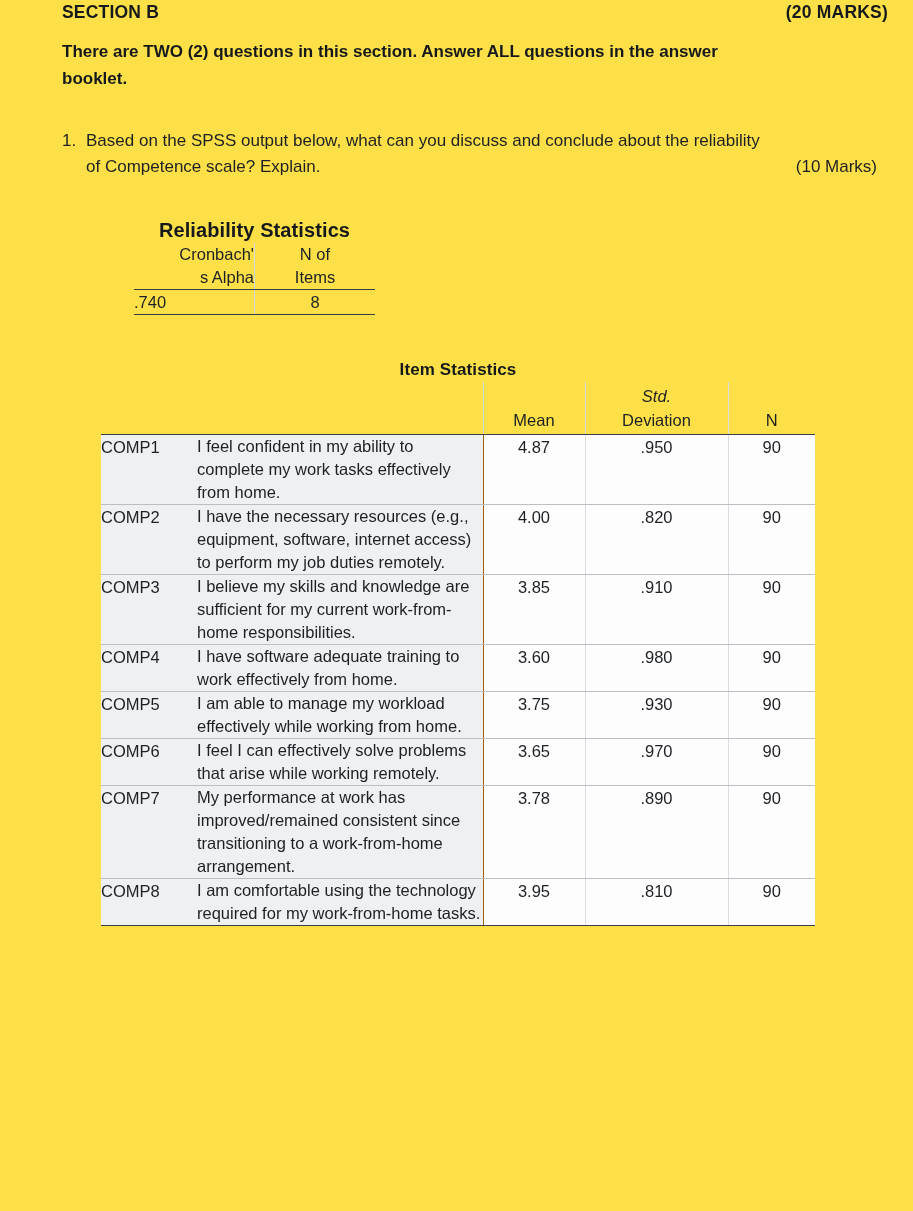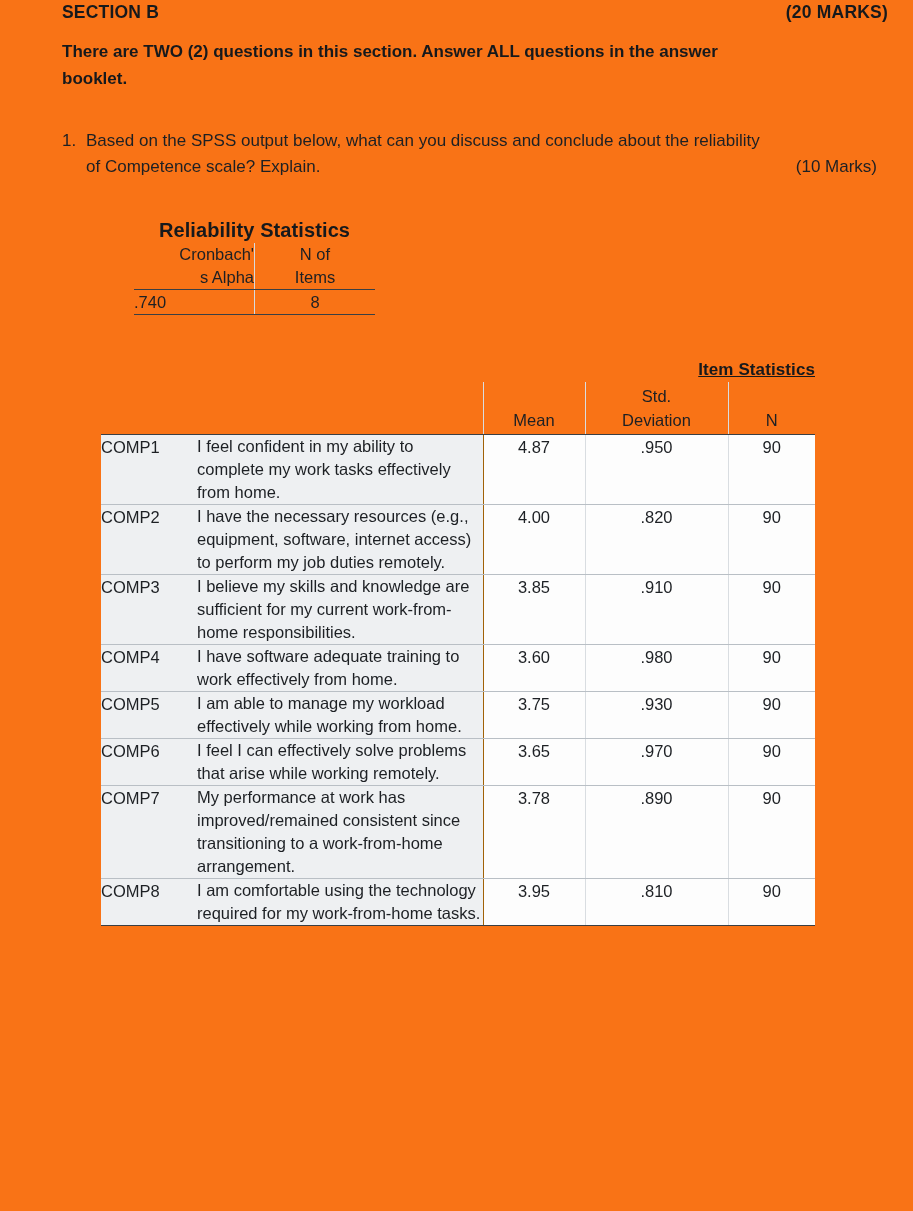--- a/index.html
+++ b/index.html
@@ -12,21 +12,21 @@
     height: 1211px;
     position: relative;
     font-family: "Liberation Sans", sans-serif;
     color: #1f2328;
     overflow: hidden;
   }
 
   .page {
     position: absolute;
     inset: 0;
-    background: #f97316;
+    background: #fde047;
   }
 
   
   .section-header {
     position: absolute;
     left: 62px;
     top: 2px;
     width: 826px;
     display: flex;
     justify-content: space-between;
@@ -135,26 +135,25 @@
     text-align: left;
     padding-left: 24px;
   }
 
   
   .item-title {
     position: absolute;
     left: 101px;
     top: 360px;
     width: 714px;
-    text-align: right;
+    text-align: center;
     font-weight: bold;
     font-size: 17px;
     color: #16191c;
     letter-spacing: 0.1px;
-    text-decoration: underline;
   }
 
   .item-wrap {
     position: absolute;
     left: 101px;
     top: 382px;
     width: 714px;
     font-size: 16.5px;
     color: #1d2024;
   }
@@ -177,21 +176,21 @@
 
   
   .hdr-blank { border-right: 1px solid #d9dde1; }
   .hdr-cell {
     text-align: center;
     line-height: 24px;
     padding: 0 6px;
     border-right: 1px solid #d9dde1;
   }
   .hdr-cell.last { border-right: none; }
-  .hdr-row-top td { padding-top: 2px; }
+  .hdr-row-top td { padding-top: 2px; font-style: italic; }
   .hdr-row-bottom td { border-bottom: 1.6px solid #3a3f44; padding-bottom: 2px; }
 
   
   .row-code, .row-text {
     background: #eef0f2;
   }
   .row-code {
     text-align: left;
     padding: 3px 0 7px 6px;
     line-height: 24px;

